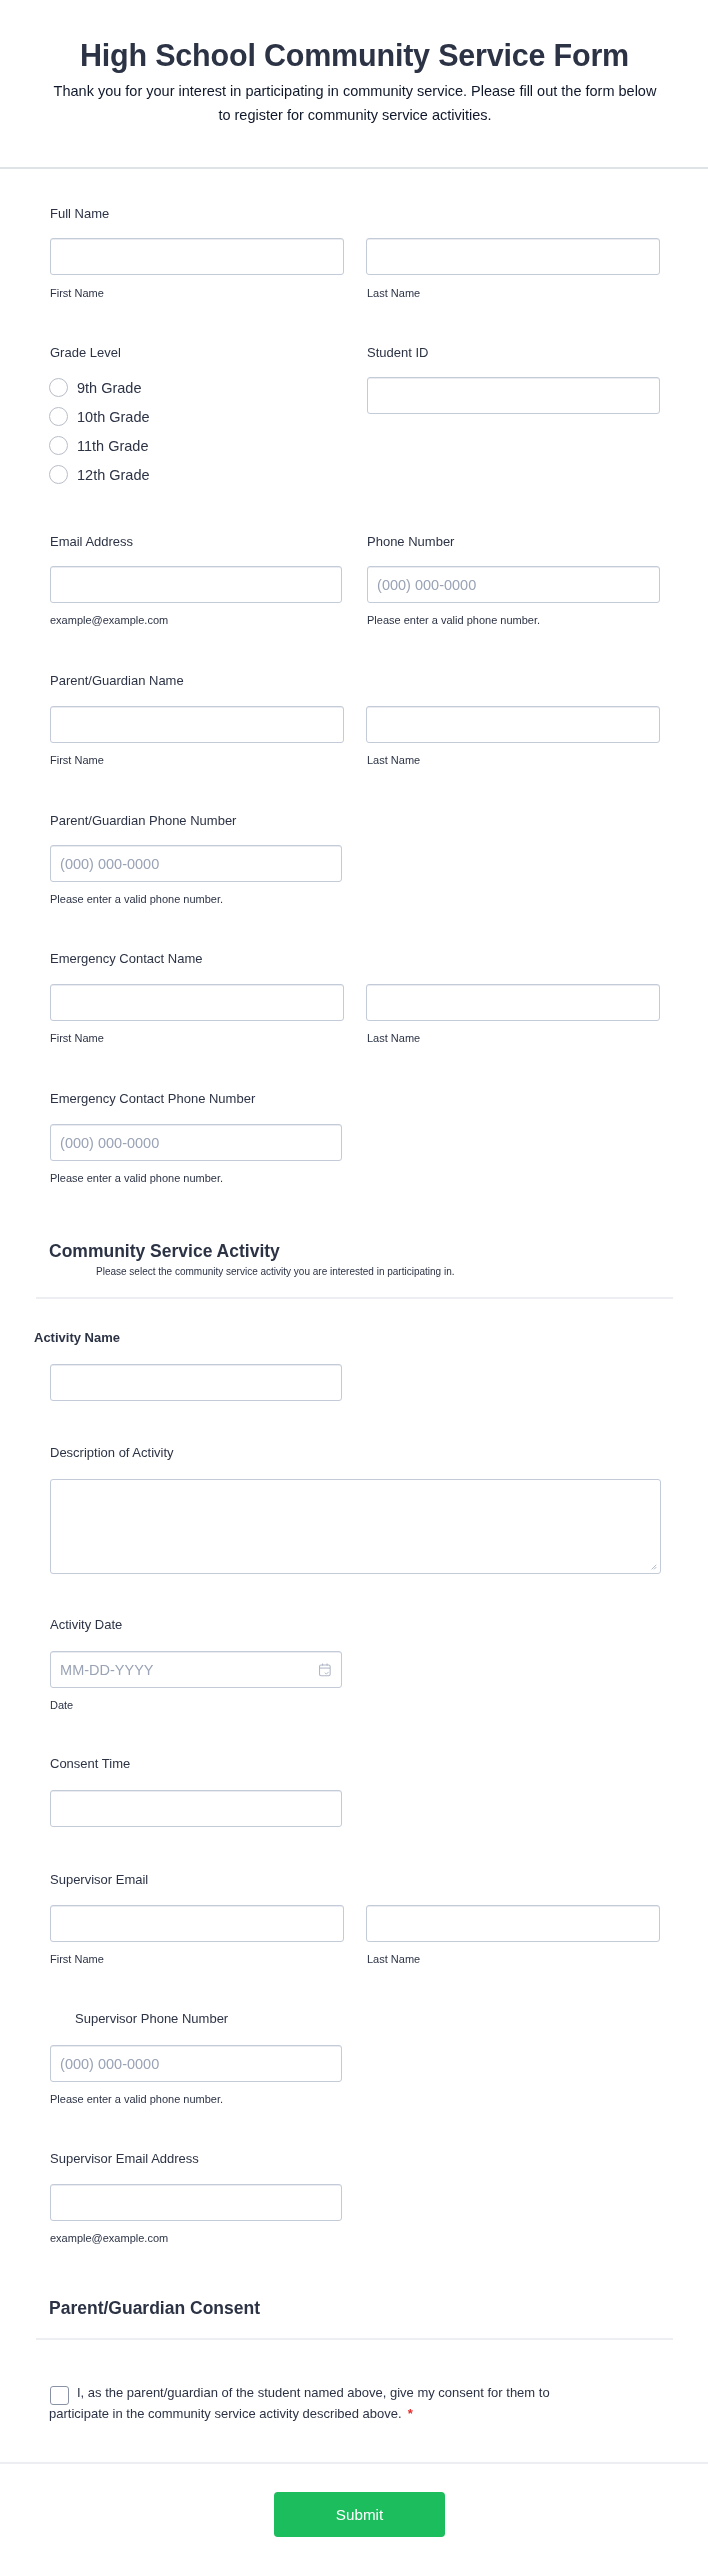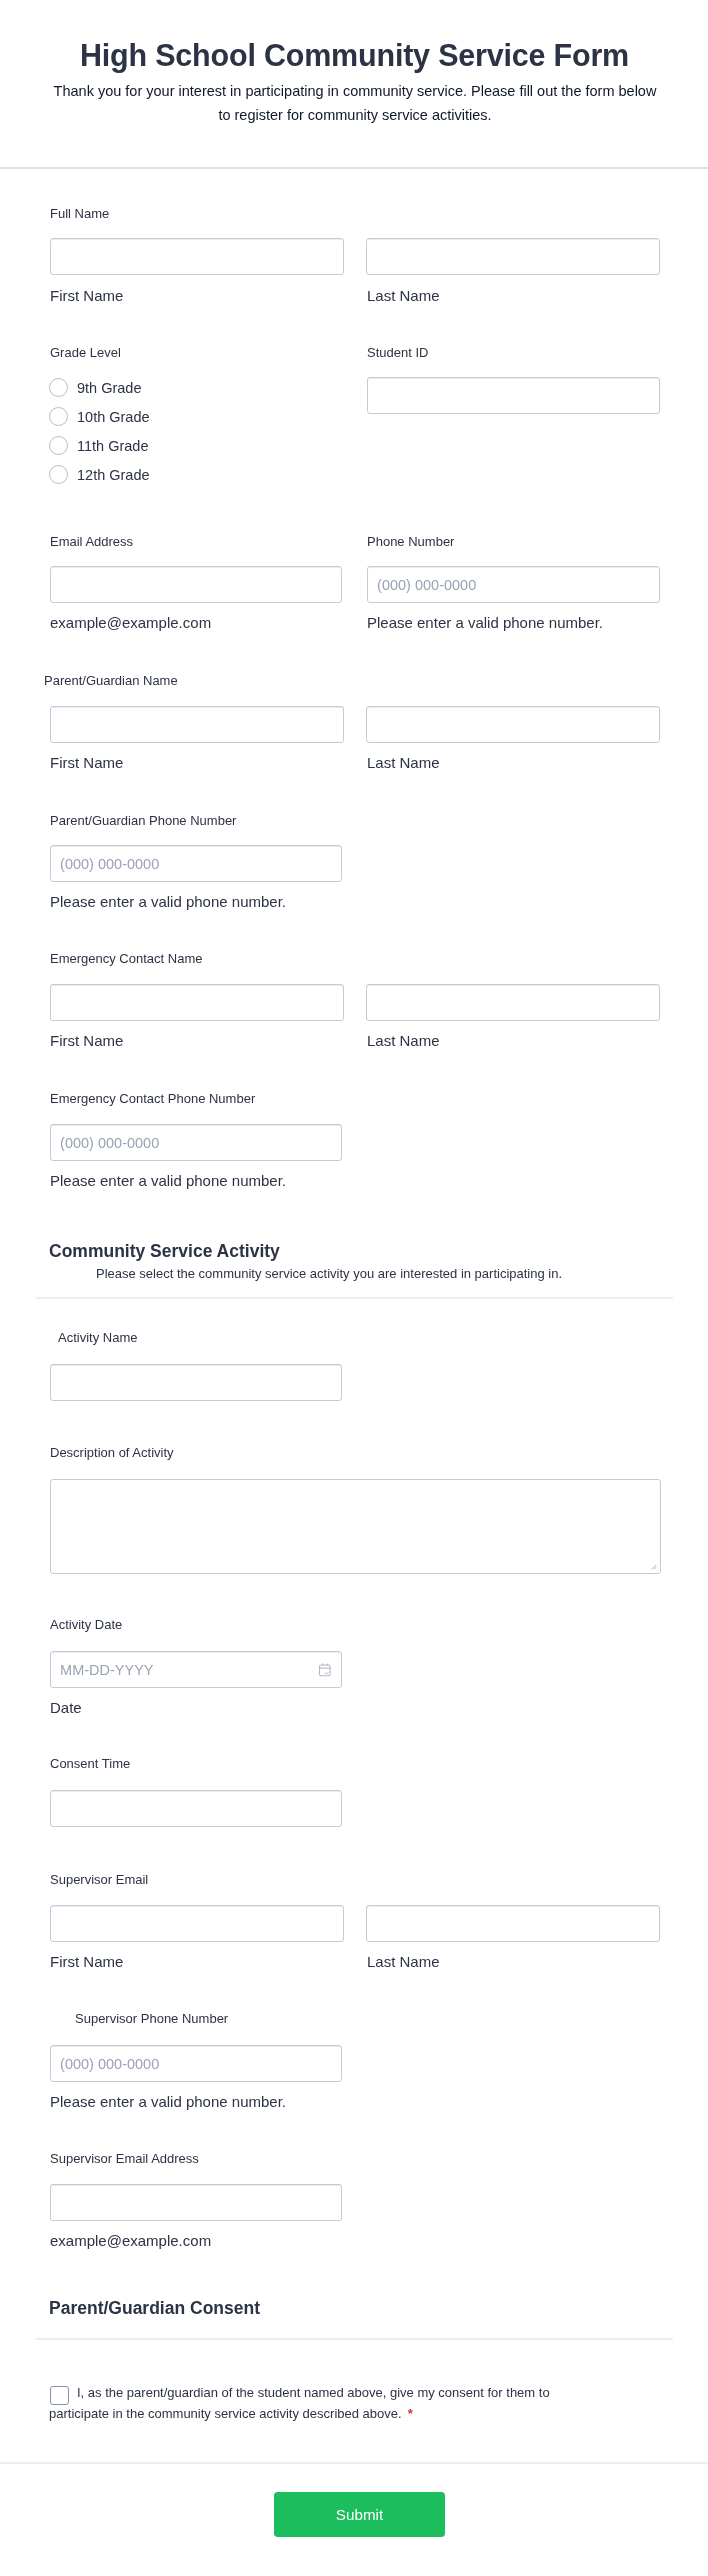--- a/index.html
+++ b/index.html
@@ -5,25 +5,25 @@
   * { box-sizing: border-box; margin: 0; padding: 0; }
   html, body { width: 709px; background: #ffffff; }
   body { font-family: "Liberation Sans", "DejaVu Sans", sans-serif; color: #2c3345; position: relative; height: 2576px; overflow: hidden; }
   .abs { position: absolute; }
   .title { left: 0; width: 709px; top: 38px; text-align: center; font-size: 30.5px; font-weight: 600; color: #2c3345; letter-spacing: -0.2px; }
   .subtitle { left: 46px; width: 618px; top: 79px; text-align: center; font-size: 14.5px; line-height: 24.4px; color: #0f172a; }
   .hdivider { left: 0; width: 709px; top: 167px; height: 1.5px; background: #dfe3e8; }
   .label { font-size: 13px; color: #2c3345; font-weight: 500; }
   .input { height: 37px; border: 0.8px solid #c3cad8; border-radius: 3px; background: #fff; box-shadow: 0 0.8px 0 #e3e6ee inset; }
   .ph { font-size: 14.5px; color: #9aa3b5; padding-left: 9.1px; line-height: 36px; }
-  .sub { font-size: 15px; color: #2c3345; }
+  .sub { font-size: 11px; color: #2c3345; }
   .radio { width: 19px; height: 19px; border: 1.1px solid #b8bdc9; border-radius: 50%; background: #fff; }
   .radio-label { font-size: 14.5px; color: #2c3345; }
   .sec-title { font-size: 17.5px; font-weight: 600; color: #2c3345; }
-  .sec-desc { font-size: 13px; color: #2c3345; padding-left: 47px; }
+  .sec-desc { font-size: 10px; color: #2c3345; padding-left: 47px; }
   .sec-divider { left: 36px; width: 637px; height: 1.5px; background: #eceef2; }
   .textarea { border: 0.8px solid #c3cad8; border-radius: 3px; background: #fff; }
   .grip { right: 3px; bottom: 3px; width: 6.1px; height: 6.1px; }
   .checkbox { width: 19px; height: 19px; border: 1.1px solid #8a93a6; border-radius: 3px; background: #fff; }
   .consent { font-size: 13px; line-height: 20.6px; color: #2c3345; }
   .req { color: #e42c2c; font-weight: 700; margin-left: 6.1px; }
   .footer-div { left: 0; width: 709px; top: 2462px; height: 1.5px; background: #eceef2; }
   .submit { left: 274px; top: 2492px; width: 171px; height: 45px; background: #1cbd5d; border-radius: 3.8px; color: #fff; font-size: 15.2px; text-align: center; line-height: 45px; border: none; }
   .cal { right: 9.1px; top: 10px; width: 13.7px; height: 15.2px; }
 </style>
@@ -64,21 +64,21 @@
 <div class="abs label" style="left:50px;top:534px;">Email Address</div>
 <div class="abs input" style="left:50px;top:566px;width:292px;"></div>
 <div class="abs sub" style="left:50px;top:614px;">example@example.com</div>
 
 <div class="abs label" style="left:367px;top:534px;">Phone Number</div>
 <div class="abs input" style="left:367px;top:566px;width:293px;">
   <div class="ph">(000) 000-0000</div>
 </div>
 <div class="abs sub" style="left:367px;top:614px;">Please enter a valid phone number.</div>
 
-<div class="abs label" style="left:44px;top:673px;">Parent/Guardian Name</div>
+<div class="abs label" style="left:50px;top:673px;">Parent/Guardian Name</div>
 <div class="abs input" style="left:50px;top:706px;width:294px;"></div>
 <div class="abs sub" style="left:50px;top:754px;">First Name</div>
 <div class="abs input" style="left:366px;top:706px;width:294px;"></div>
 <div class="abs sub" style="left:367px;top:754px;">Last Name</div>
 
 <div class="abs label" style="left:50px;top:813px;">Parent/Guardian Phone Number</div>
 <div class="abs input" style="left:50px;top:845px;width:292px;">
   <div class="ph">(000) 000-0000</div>
 </div>
 <div class="abs sub" style="left:50px;top:893px;">Please enter a valid phone number.</div>
@@ -92,21 +92,21 @@
 <div class="abs label" style="left:50px;top:1091px;">Emergency Contact Phone Number</div>
 <div class="abs input" style="left:50px;top:1124px;width:292px;">
   <div class="ph">(000) 000-0000</div>
 </div>
 <div class="abs sub" style="left:50px;top:1172px;">Please enter a valid phone number.</div>
 
 <div class="abs sec-title" style="left:49px;top:1241px;">Community Service Activity</div>
 <div class="abs sec-desc" style="left:49px;top:1266px;">Please select the community service activity you are interested in participating in.</div>
 <div class="abs sec-divider" style="top:1297px;"></div>
 
-<div class="abs label" style="left:58px;top:1330px;">Activity Name</div>
+<div class="abs label" style="left:34px;top:1330px;font-weight:bold;">Activity Name</div>
 <div class="abs input" style="left:50px;top:1364px;width:292px;"></div>
 
 <div class="abs label" style="left:50px;top:1445px;">Description of Activity</div>
 <div class="abs textarea" style="left:50px;top:1479px;width:611px;height:95px;">
   <svg class="abs grip" viewBox="0 0 8 8">
       <path d="M7 1 L1 7 M7 4 L4 7" stroke="#9aa3b5" stroke-width="1"></path>
     </svg>
 </div>
 
 <div class="abs label" style="left:50px;top:1617px;">Activity Date</div>

